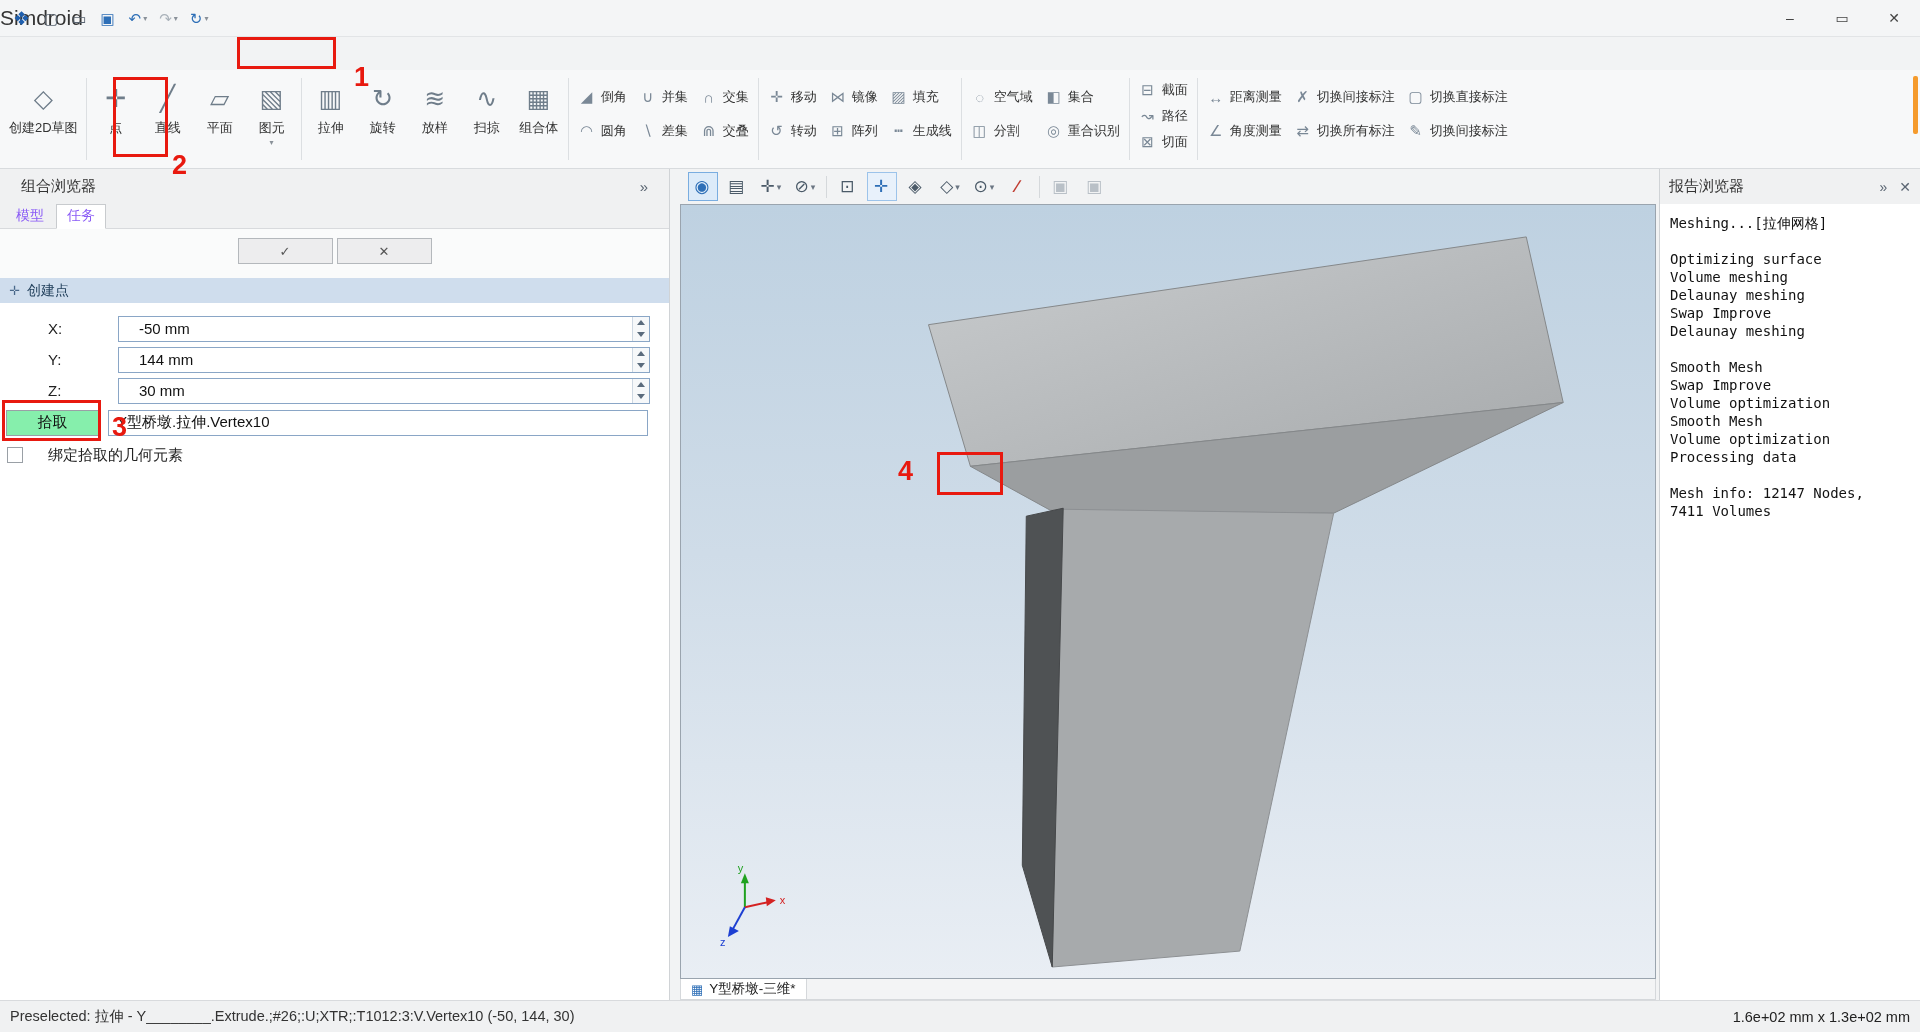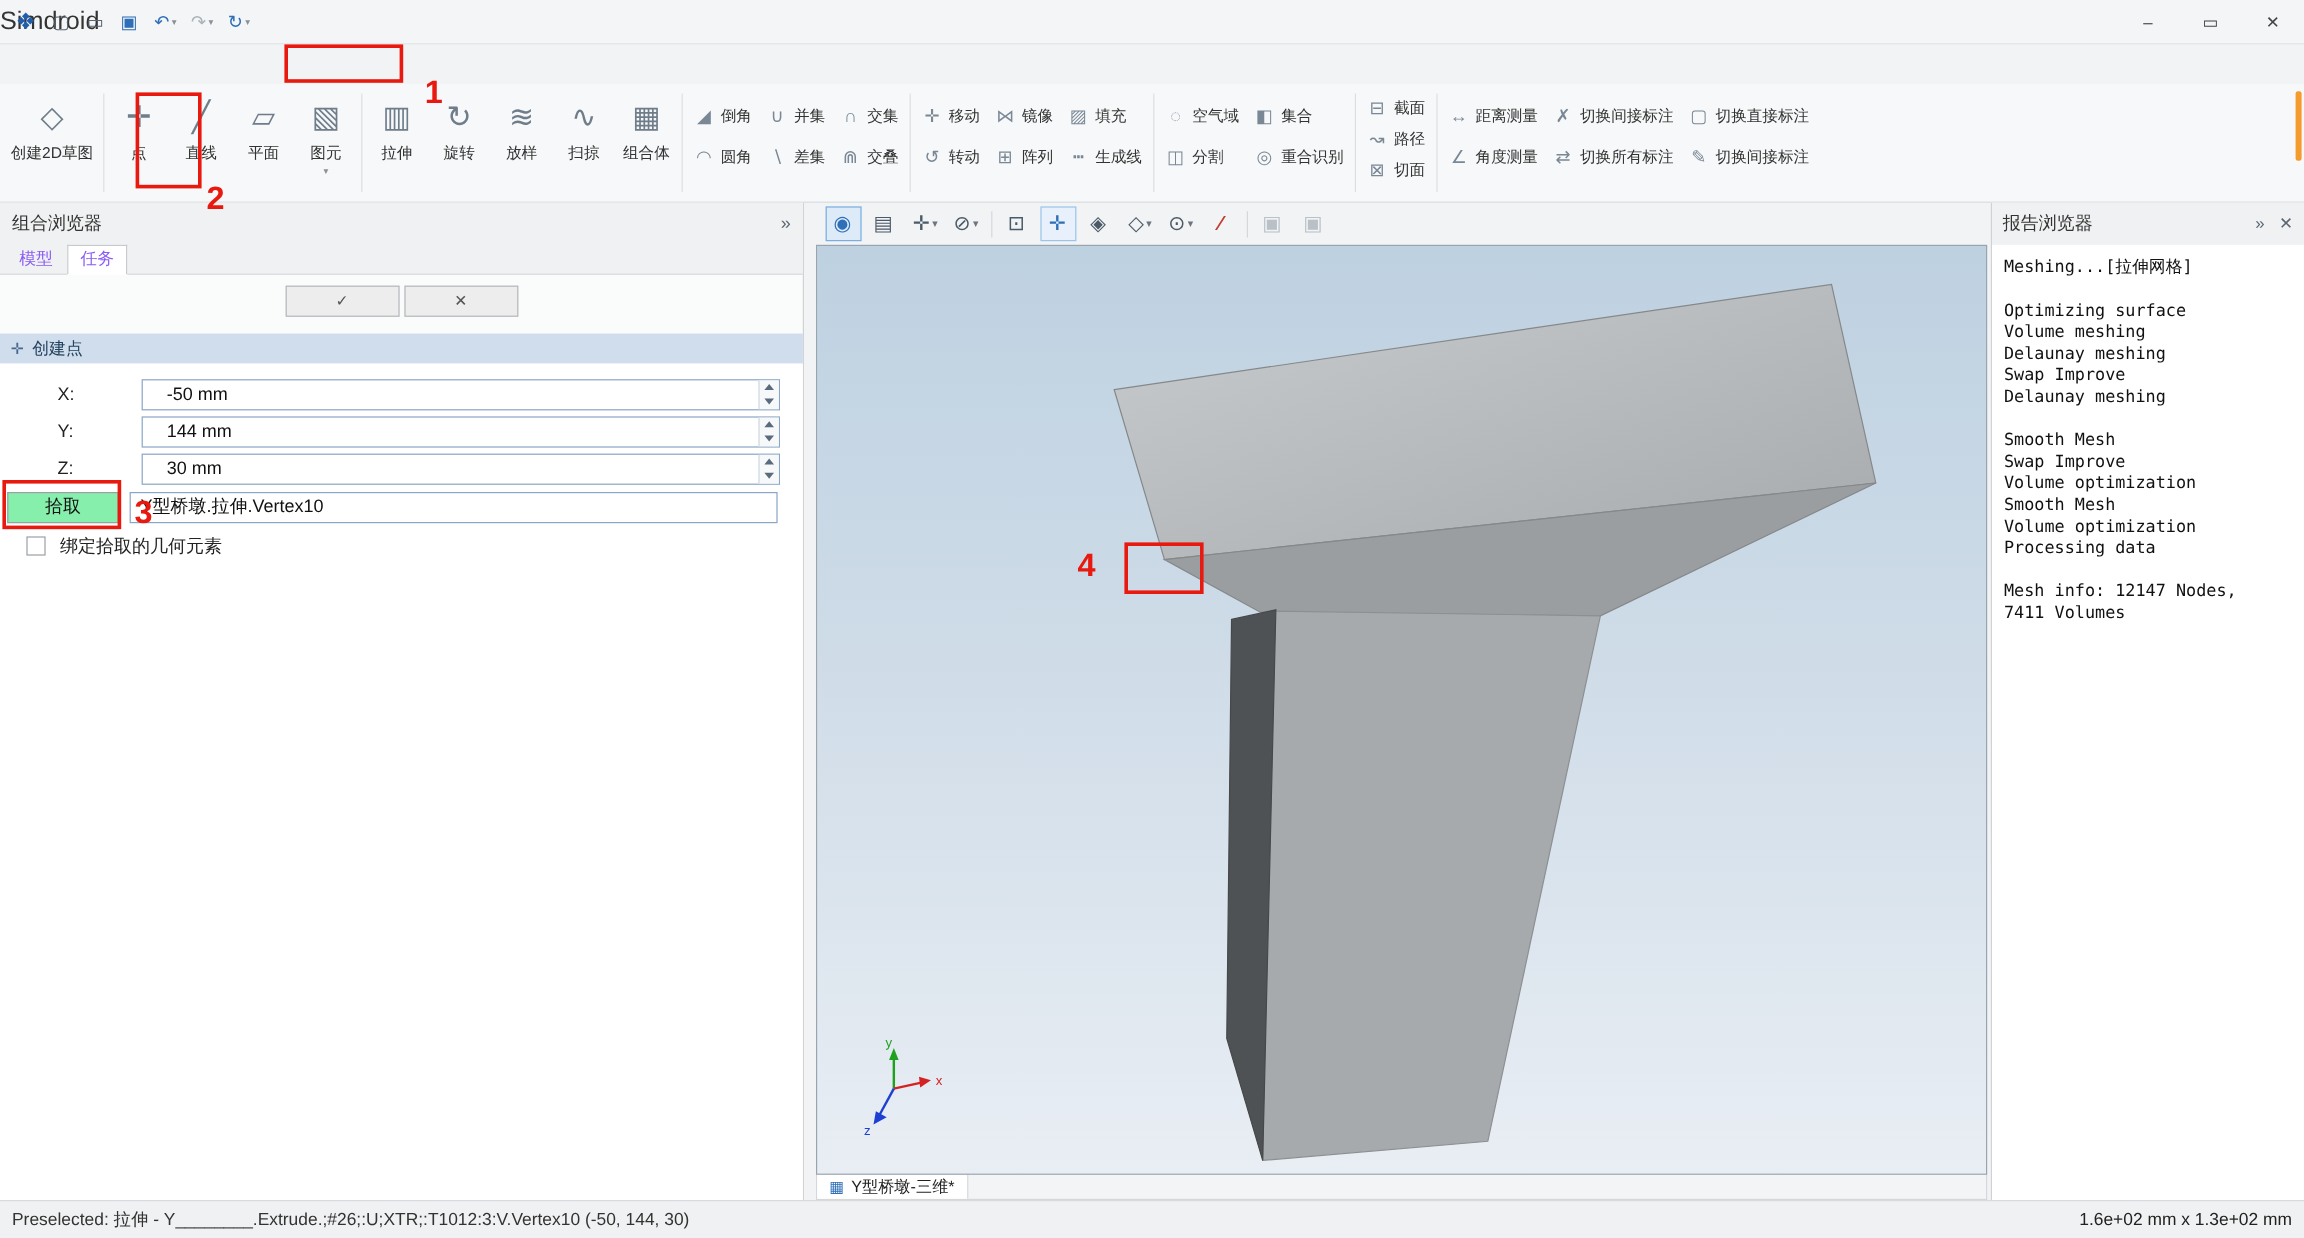--- a/index.html
+++ b/index.html
@@ -38,21 +38,21 @@
   .scol.three .sbtn{height:24px;}
   .sbtn{display:flex;align-items:center;gap:5px;font-size:13px;color:#333;height:26px;white-space:nowrap;}
   .sglyph{font-size:15px;color:#7a8896;width:18px;text-align:center;}
   .rib-stripe{position:absolute;right:2px;top:6px;width:5px;height:58px;background:#f59b2d;border-radius:2px;}
 
   
   .content{position:absolute;top:169px;left:0;width:100%;bottom:32px;display:flex;}
 
   
   .left-panel{width:670px;background:#fafbfb;border-right:1px solid #d0d3d6;display:flex;flex-direction:column;}
-  .panel-head{height:35px;background:#f0f1f2;display:flex;align-items:center;padding:0 10px;font-size:15px;color:#333;}
+  .panel-head{height:35px;background:#f0f1f2;display:flex;align-items:center;padding:0 21px;font-size:15px;color:#333;}
   .head-ic{margin-left:auto;color:#5a6572;font-size:15px;}
   .lp-tabs{height:25px;background:#f0f1f2;display:flex;align-items:flex-end;padding-left:6px;gap:2px;border-bottom:1px solid #d8dadd;}
   .lp-tab{padding:2px 10px 3px;font-size:14px;color:#8b5cf6;}
   .lp-tab.active{background:#fff;border:1px solid #c8cbce;border-bottom:1px solid #fff;margin-bottom:-1px;}
   .lp-body{flex:1;display:flex;flex-direction:column;}
   .lp-actions{display:flex;justify-content:center;gap:4px;padding-top:9px;height:35px;}
   .act-btn{width:95px;height:26px;border:1px solid #b4b8bc;background:#ededee;display:flex;align-items:center;justify-content:center;font-size:13px;color:#555;}
   .section-bar{margin-top:14px;height:25px;background:#cfdded;display:flex;align-items:center;gap:7px;padding:0 9px;font-size:14px;color:#24425e;}
   .sec-ic{color:#49688a;font-size:13px;}
   .form{background:#fff;flex:1;padding-top:12px;}
@@ -60,21 +60,21 @@
   .flabel{width:70px;font-size:15px;color:#222;}
   .fspin{position:relative;width:532px;height:26px;}
   .fin{width:100%;height:100%;border:1px solid #8aa6c6;padding:0 22px 0 20px;font-size:15px;font-family:inherit;background:#fff;color:#111;outline:none;}
   .spin{position:absolute;right:1px;top:1px;bottom:1px;width:17px;border-left:1px solid #cdd7e2;display:flex;flex-direction:column;background:#f6f8fa;}
   .spin i{flex:1;display:flex;align-items:center;justify-content:center;}
   .spin i.up::after{content:"";border-left:4px solid transparent;border-right:4px solid transparent;border-bottom:5px solid #5a6b7d;}
   .spin i.dn::after{content:"";border-left:4px solid transparent;border-right:4px solid transparent;border-top:5px solid #5a6b7d;}
   .prow{display:flex;align-items:center;height:27px;margin:5px 0 6px;}
   .pick-btn{margin-left:6px;width:93px;height:26px;background:#86efac;border:1px solid #9aa0a6;font-size:15px;display:flex;align-items:center;justify-content:center;color:#111;}
   .pick-input{margin-left:9px;width:540px;height:26px;border:1px solid #8aa6c6;padding:0 8px;font-size:15px;font-family:inherit;outline:none;color:#111;}
-  .crow{display:flex;align-items:center;gap:12px;padding-left:22px;height:26px;margin-top:6px;}
+  .crow{display:flex;align-items:center;gap:25px;padding-left:7px;height:26px;margin-top:6px;}
   .cbox{width:16px;height:16px;border:1px solid #9aa0a6;background:#fff;}
   .clabel{font-size:15px;color:#222;}
 
   
   .vp-region{width:976px;margin-left:10px;display:flex;flex-direction:column;}
   .vp-toolbar{height:35px;display:flex;align-items:center;padding-left:8px;}
   .vlist{display:flex;gap:4px;align-items:center;}
   .vbtn{min-width:30px;height:29px;display:flex;align-items:center;justify-content:center;font-size:17px;color:#4b5a68;padding:0 3px;border:1px solid transparent;}
   .vbtn.sel{border:1px solid #7aade0;background:#ddebf9;color:#2e6fb7;}
   .vbtn.accent{color:#2e6fb7;border:1px solid #9cc3ea;background:#e8f1fb;}

